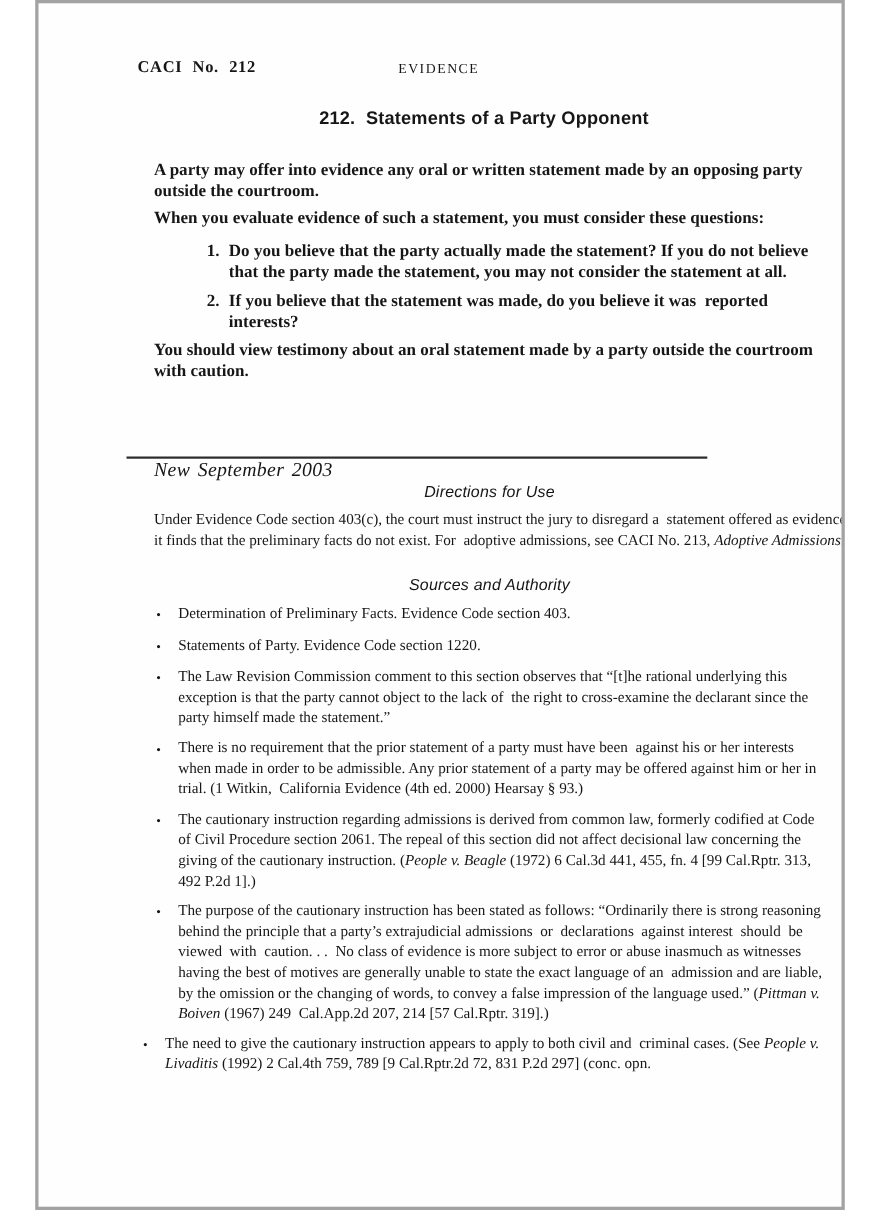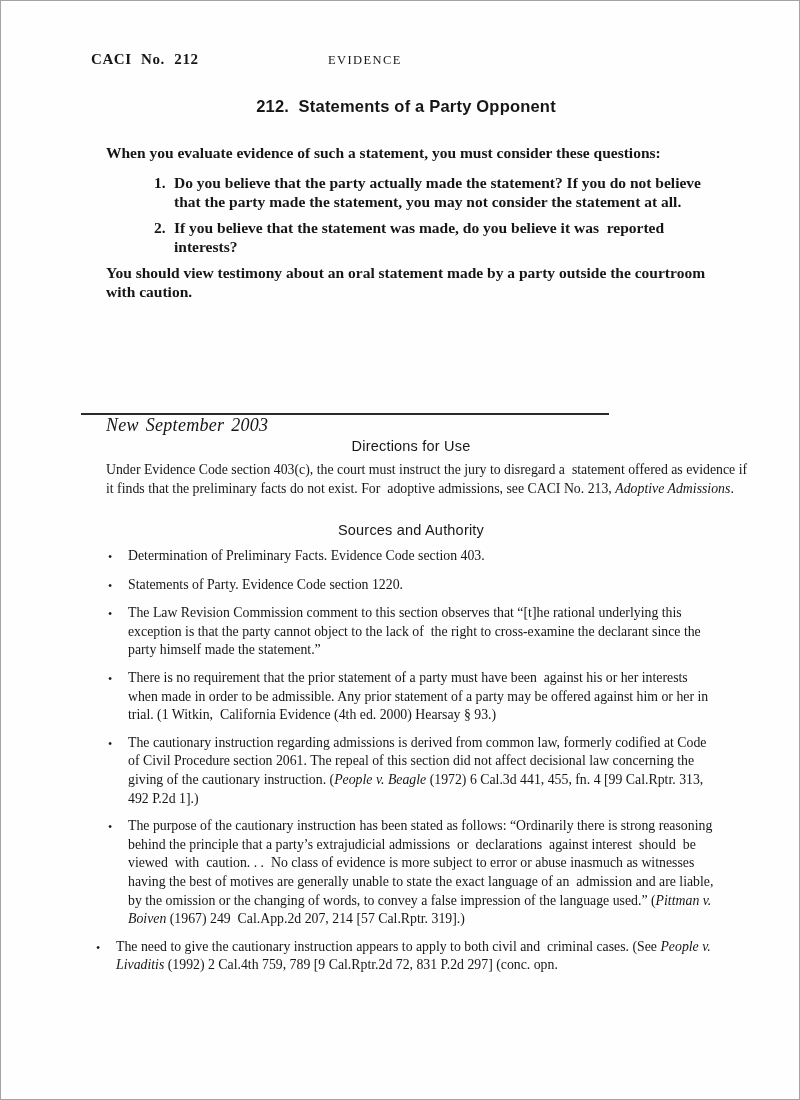--- a/index.html
+++ b/index.html
@@ -2,29 +2,29 @@
 <html><head>
 <meta charset="utf-8">
 <style>
   html, body {
     margin: 0;
     padding: 0;
     background: #ffffff;
   }
   .page {
     position: relative;
-    width: 800px;
+    width: 736px;
     height: 1100px;
     margin: 0 auto;
     background: #fefefe;
     color: #161616;
     font-family: "Liberation Serif", serif;
     overflow: hidden;
     box-sizing: border-box;
-    border: 1px solid #a3a3a3;
+    border: 3px solid #a3a3a3;
   }
   
   .doc-header {
     position: absolute;
     top: 50px;
     left: 90px;
     right: 70px;
     height: 20px;
   }
   .header-left {
@@ -109,20 +109,21 @@
     letter-spacing: 0.3px;
     word-spacing: 2px;
   }
   
   .section-heading {
     position: absolute;
     left: 85px;
     width: 650px;
     text-align: center;
     font-family: "Liberation Sans", sans-serif;
+    font-style: italic;
     font-size: 14.5px;
     letter-spacing: 0.2px;
   }
   .h-directions { top: 437px; }
   .h-sources   { top: 521px; }
   
   .body-paragraph {
     position: absolute;
     top: 460px;
     left: 105px;
@@ -168,20 +169,21 @@
 <div class="page">
 
   <div class="doc-header">
     <span class="header-left">CACI No. 212</span>
     <span class="header-center">EVIDENCE</span>
   </div>
 
   <div class="doc-title">212.  Statements of a Party Opponent</div>
 
   <div class="instruction">
+    <p>A party may offer into evidence any oral or written statement made by an opposing party outside the courtroom.</p>
     <p>When you evaluate evidence of such a statement, you must consider these questions:</p>
     <div class="num-list">
       <div class="num-item">
         <span class="num">1.</span>
         <span class="num-text">Do you believe that the party actually made the statement? If you do not believe that the party made the statement, you may not consider the statement at all.</span>
       </div>
       <div class="num-item">
         <span class="num">2.</span>
         <span class="num-text">If you believe that the statement was made, do you believe it was  reported interests?</span>
       </div>

